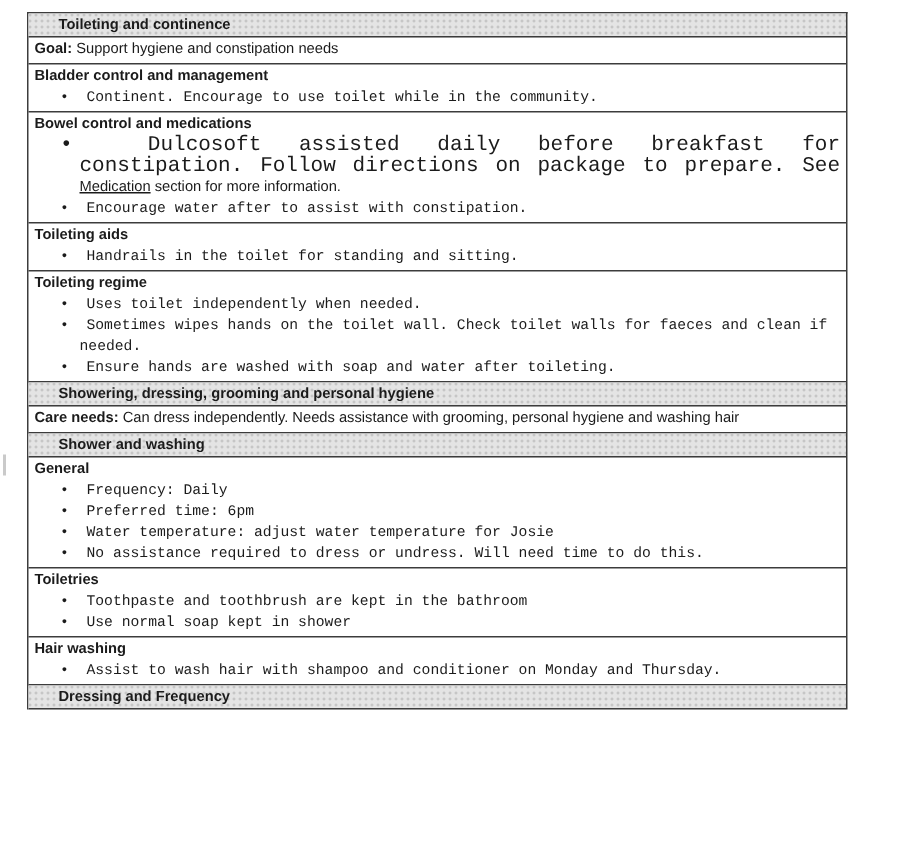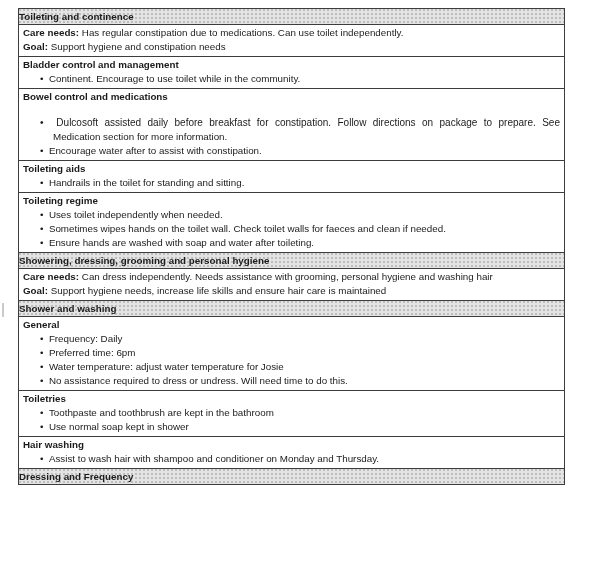--- a/index.html
+++ b/index.html
@@ -18,40 +18,39 @@
     border-top:1.4px solid var(--border);
     border-left:1.4px solid var(--border);
     border-right:1.4px solid var(--border);
     background:#fff;
   }
   .row{border-bottom:1.4px solid var(--border);padding:1px 4px 2px 4px;line-height:14px;}
   .row-gray{
     background-color:var(--header_bg);
     background-image:radial-gradient(circle at 1px 1px,var(--header_dot) 0.7px,transparent 0.9px);
     background-size:4px 4px;
-    font-weight:bold;line-height:13px;padding:1px 4px 1px 0;
+    font-weight:bold;line-height:13px;padding:1px 4px 1px 20px;
   }
   .b{font-weight:bold;}
   .para-line{line-height:14px;}
   .sub-title{line-height:14px;}
-  .bullet{padding-left:30px;text-indent:-13px;line-height:14px;}
+  .bullet{padding-left:30px;text-indent:-13px;line-height:14px;font-family:Liberation Mono, monospace;}
   .bullet::before{content:"\2022\00a0\00a0";}
   .bullet-cont{padding-left:30px;line-height:14px;}
-  .justify-full{text-align:justify;text-align-last:justify;font-size:10px;margin-top:12px;}
-  .u{}
+  .justify-full{text-align:justify;text-align-last:justify;font-size:14px;}
+  .u{text-decoration:underline;}
 </style>
 </head>
 <body>
 
 <div class="page">
   <div class="margin-mark"></div>
   <div class="doc-table">
       <div class="row row-gray"><span>Toileting and continence</span></div>
       <div class="row row-para">
-        <div class="para-line"><span class="b">Care needs:</span><span> Has regular constipation due to medications. Can use toilet independently.</span></div>
         <div class="para-line"><span class="b">Goal:</span><span> Support hygiene and constipation needs</span></div>
       </div>
       <div class="row row-sub">
         <div class="sub-title b">Bladder control and management</div>
         <div class="bullet"><span>Continent. Encourage to use toilet while in the community.</span></div>
       </div>
       <div class="row row-sub">
         <div class="sub-title b">Bowel control and medications</div>
         <div class="bullet justify-full"><span>Dulcosoft assisted daily before breakfast for constipation.  Follow directions on package to prepare. See</span></div>
         <div class="bullet-cont"><span class="u">Medication</span><span> section for more information.</span></div>
@@ -63,21 +62,20 @@
       </div>
       <div class="row row-sub">
         <div class="sub-title b">Toileting regime</div>
         <div class="bullet"><span>Uses toilet independently when needed.</span></div>
         <div class="bullet"><span>Sometimes wipes hands on the toilet wall. Check toilet walls for faeces and clean if needed.</span></div>
         <div class="bullet"><span>Ensure hands are washed with soap and water after toileting.</span></div>
       </div>
       <div class="row row-gray"><span>Showering, dressing, grooming and personal hygiene</span></div>
       <div class="row row-para">
         <div class="para-line"><span class="b">Care needs:</span><span> Can dress independently. Needs assistance with grooming, personal hygiene and washing hair</span></div>
-        <div class="para-line"><span class="b">Goal:</span><span> Support hygiene needs, increase life skills and ensure hair care is maintained</span></div>
       </div>
       <div class="row row-gray"><span>Shower and washing</span></div>
       <div class="row row-sub">
         <div class="sub-title b">General</div>
         <div class="bullet"><span>Frequency: Daily</span></div>
         <div class="bullet"><span>Preferred time: 6pm</span></div>
         <div class="bullet"><span>Water temperature: adjust water temperature for Josie</span></div>
         <div class="bullet"><span>No assistance required to dress or undress. Will need time to do this.</span></div>
       </div>
       <div class="row row-sub">

